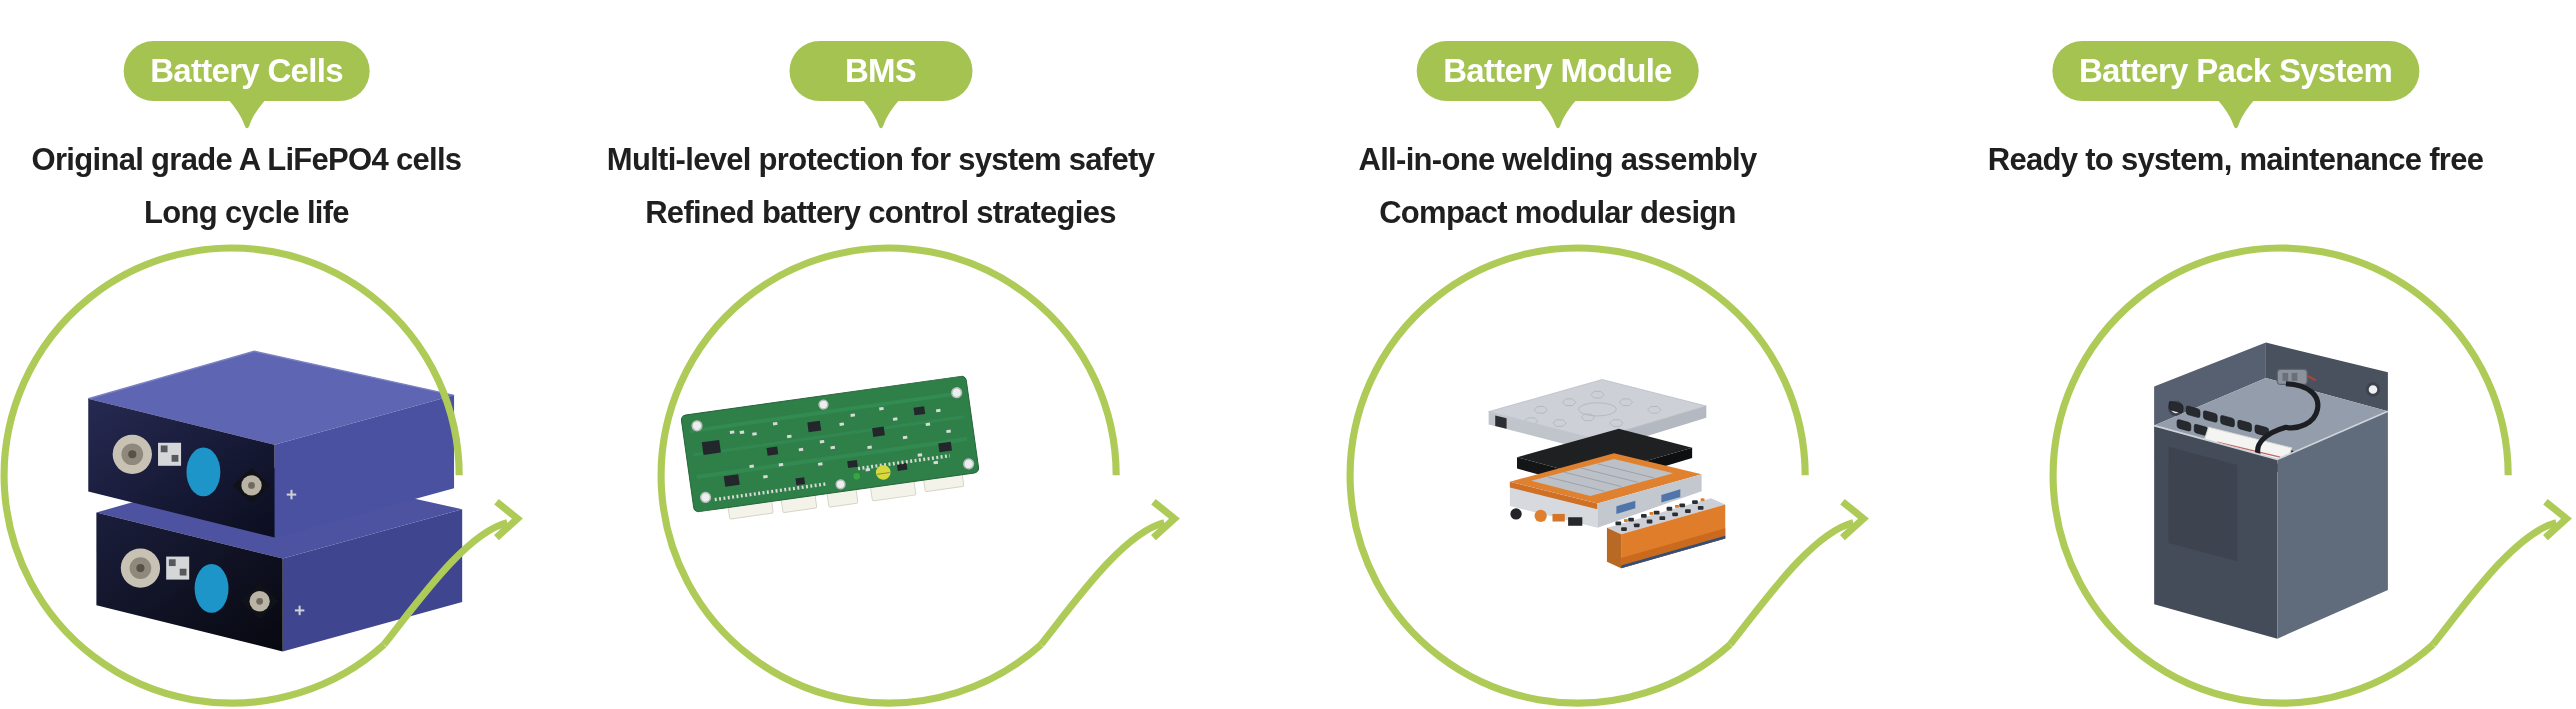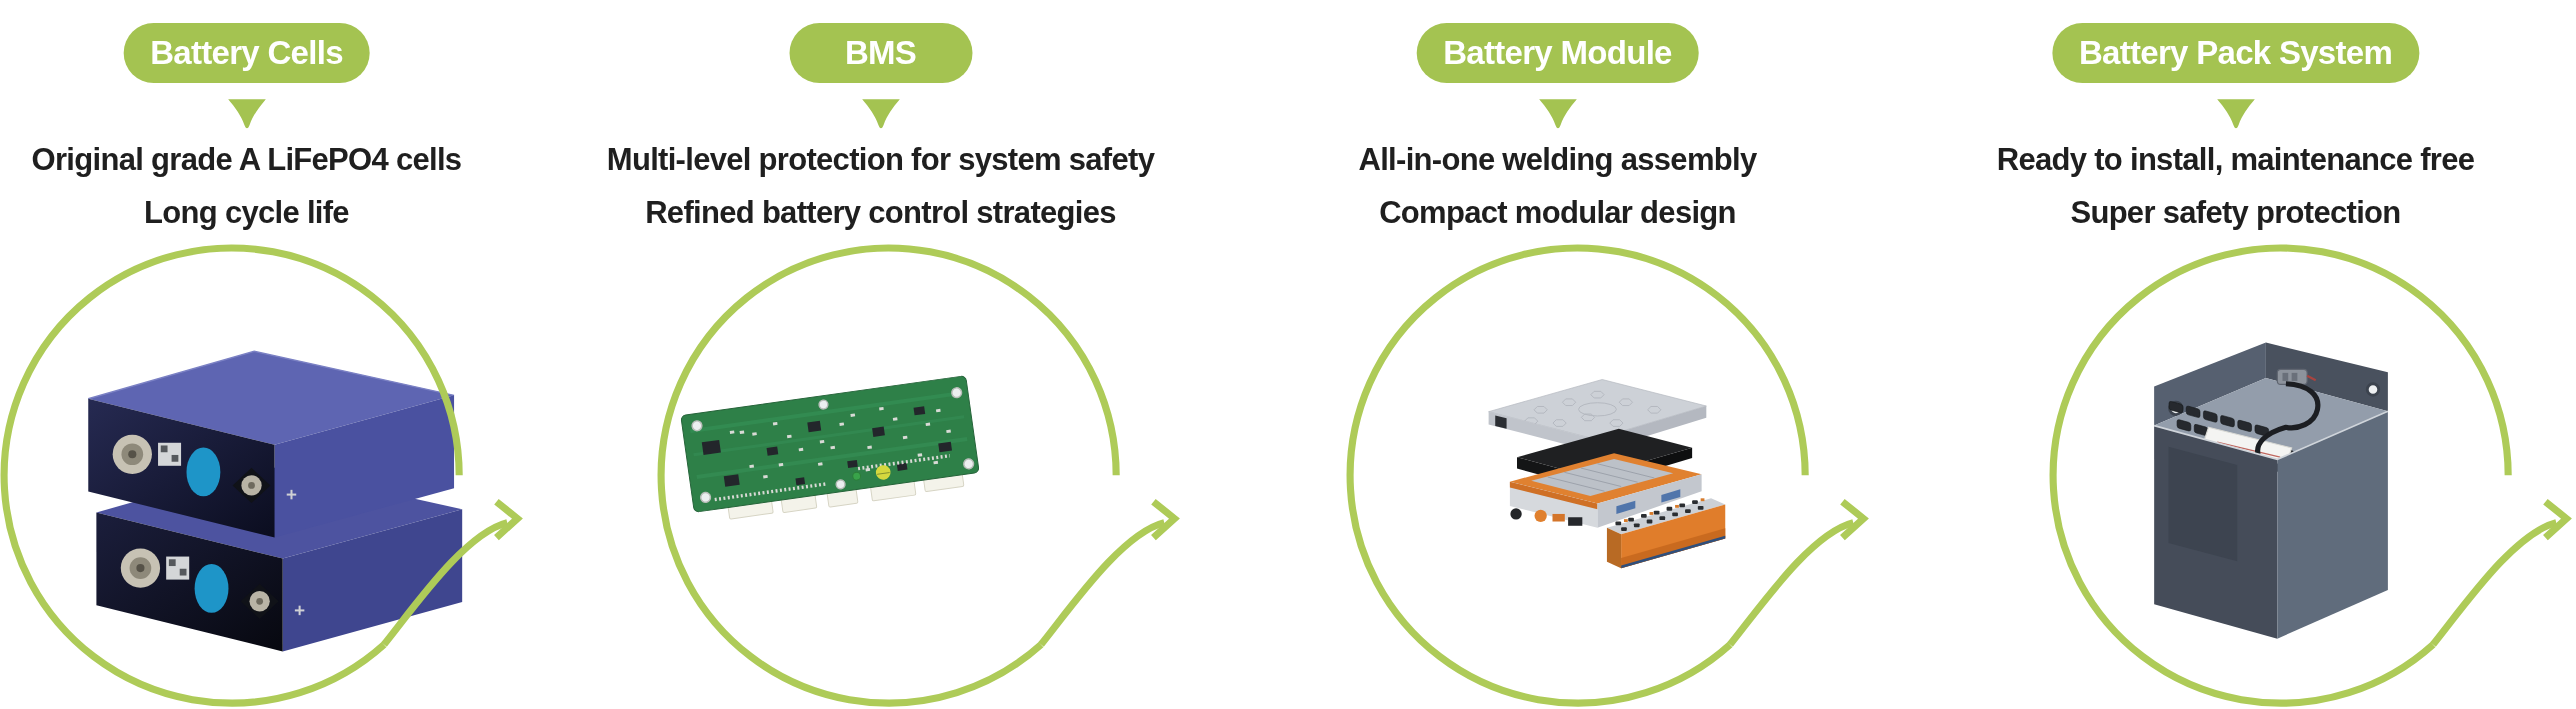--- a/index.html
+++ b/index.html
@@ -7,21 +7,21 @@
     position:relative;
     width:2576px;height:709px;
     overflow:hidden;
     background:var(--bg,#fff);
     font-family:"Liberation Sans","DejaVu Sans",sans-serif;
   }
   .unit{position:absolute;top:0;width:643px;height:709px;}
   .u1{left:-75px}.u2{left:559px}.u3{left:1236px}.u4{left:1914px}
 
   .pill{
-    position:absolute;top:23px;left:50%;transform:translateX(-50%);
+    position:absolute;top:41px;left:50%;transform:translateX(-50%);
     height:60px;min-width:183px;box-sizing:border-box;
     padding:0 27px;border-radius:30px;
     background:var(--pill,#a3c24f);
     display:flex;align-items:center;justify-content:center;
     z-index:5;white-space:nowrap;
   }
   .pill span{
     color:#fff;font-size:33px;font-weight:bold;letter-spacing:-0.7px;
   }
   .tail{position:absolute;top:99px;left:50%;transform:translateX(-50%);z-index:4;}
@@ -306,22 +306,21 @@
   </section>
 
   <section class="unit u4">
     <div class="pill">
       <span>Battery Pack System</span>
     </div>
     <svg class="tail" width="39" height="30" viewBox="0 0 58 44">
       <path d="M1,0 L57,0 C46,13 38,24 33,38 C30.5,45 27.5,45 25,38 C20,24 12,13 1,0 Z" fill="#a4c351"></path>
     </svg>
     <div class="desc">
-      <div>Ready to install, maintenance free</div>
-      <div>Super safety protection</div>
+      <div>Ready to system, maintenance free</div>
     </div>
 
     <svg class="photo" viewBox="0 0 520 590">
 
       <g>
         <path d="M70,125 L265,48 L265,110 L70,193 Z" fill="#566070"></path>
         <path d="M265,48 L478,100 L478,168 L265,110 Z" fill="#49515e"></path>
         <circle cx="108" cy="163" r="11" fill="#eef0f2" stroke="#3c434e" stroke-width="5"></circle>
         <circle cx="452" cy="130" r="10" fill="#eef0f2" stroke="#3c434e" stroke-width="5"></circle>
       </g>

